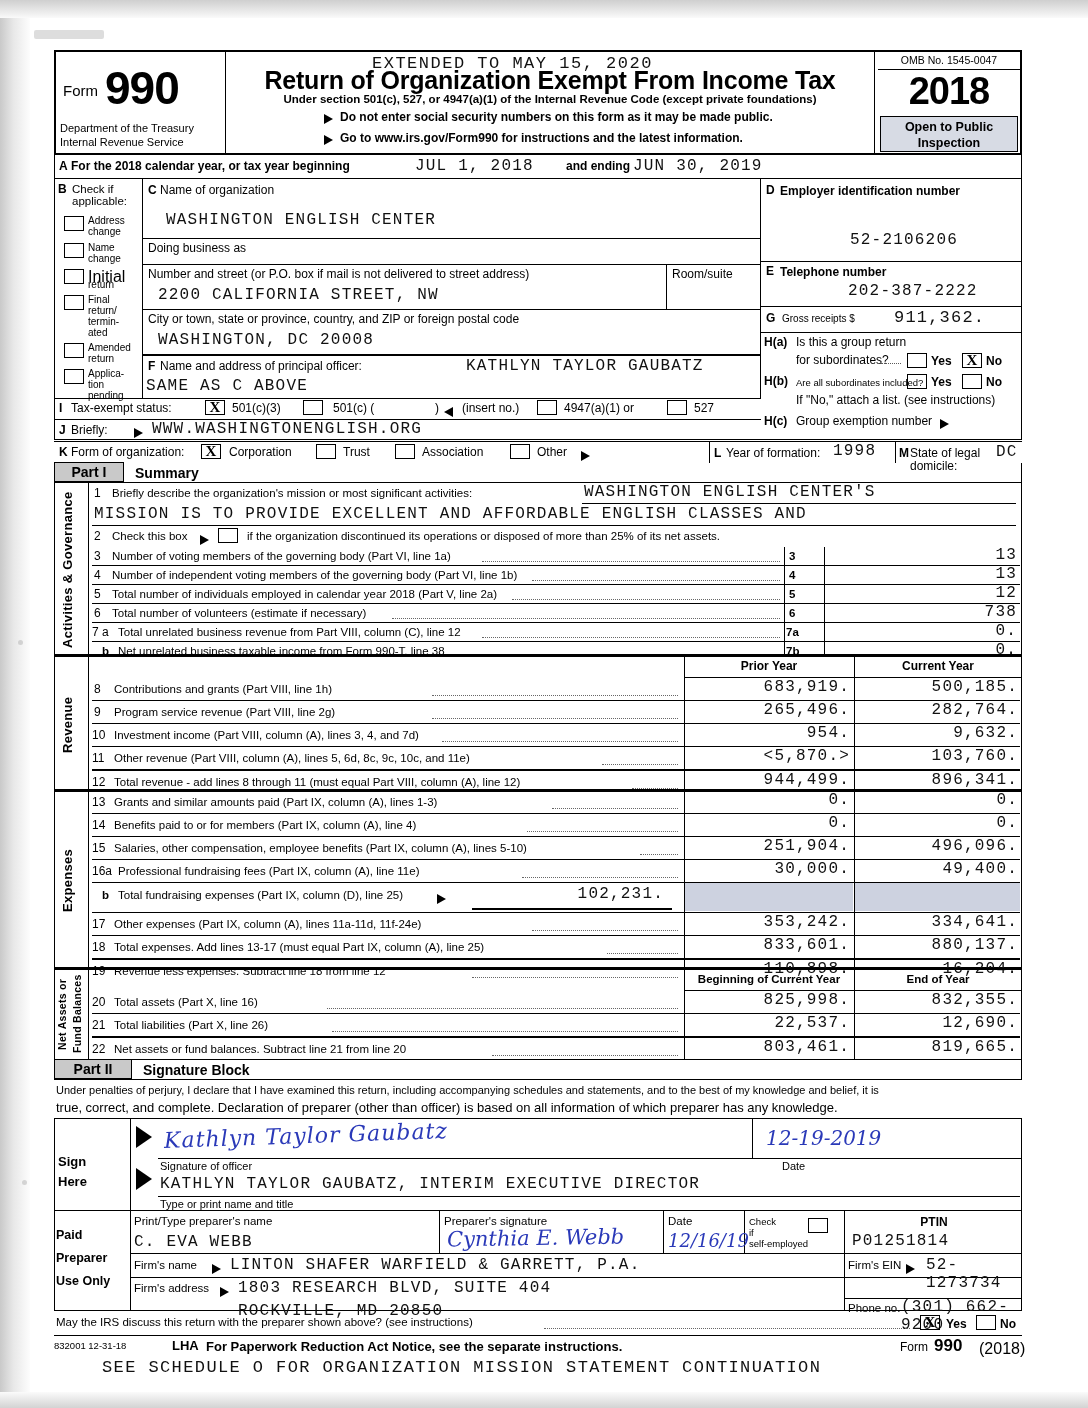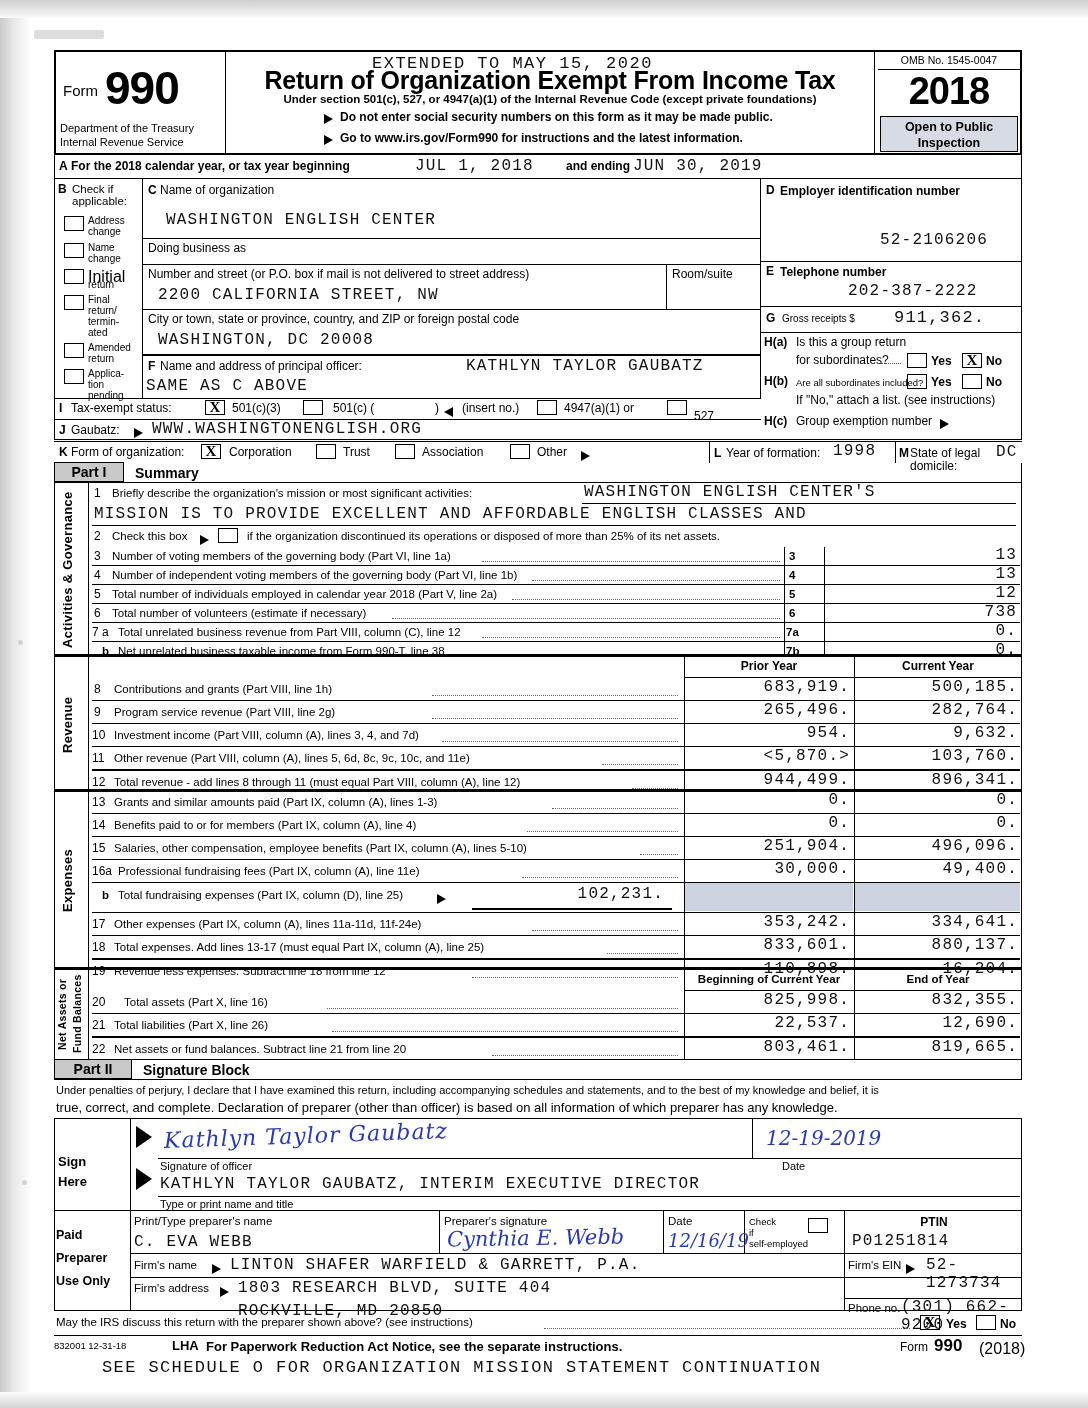--- a/index.html
+++ b/index.html
@@ -203,21 +203,21 @@
     <div class="abs" style="left:92px;top:307px;width:612px;height:41px;">
       <span class="abs" style="left:2px;top:2px;font-size:12px;font-weight:bold;">F</span>
       <span class="abs lbl" style="left:14px;top:3px;font-size:12px;">Name and address of principal officer:</span>
       <span class="abs tw" style="left:320px;top:0px;">KATHLYN TAYLOR GAUBATZ</span>
       <span class="abs tw" style="left:0px;top:20px;">SAME AS C ABOVE</span>
     </div>
 
     <div class="abs" style="left:710px;top:131px;width:256px;height:80px;">
       <span class="abs" style="left:2px;top:2px;font-size:12px;font-weight:bold;">D</span>
       <span class="abs lbl-b" style="left:16px;top:3px;font-size:12px;">Employer identification number</span>
-      <span class="abs tw" style="left:86px;top:50px;margin-left:30px;">52-2106206</span>
+      <span class="abs tw" style="left:86px;top:50px;">52-2106206</span>
     </div>
     <div class="abs" style="left:707px;top:211px;width:260px;height:1px;background:#000;"></div>
 
     <div class="abs" style="left:710px;top:212px;width:256px;height:44px;">
       <span class="abs" style="left:2px;top:2px;font-size:12px;font-weight:bold;">E</span>
       <span class="abs lbl-b" style="left:16px;top:3px;font-size:12px;">Telephone number</span>
       <span class="abs tw" style="left:84px;top:20px;">202-387-2222</span>
     </div>
     <div class="abs" style="left:707px;top:256px;width:260px;height:1px;background:#000;"></div>
 
@@ -259,27 +259,27 @@
       <span class="cbox x" style="position:absolute;left:151px;top:2px;"></span>
       <span class="abs lbl" style="left:178px;top:4px;font-size:12px;">501(c)(3)</span>
       <span class="cbox" style="position:absolute;left:249px;top:2px;"></span>
       <span class="abs lbl" style="left:279px;top:4px;font-size:12px;">501(c) (</span>
       <span class="abs lbl" style="left:381px;top:4px;font-size:12px;">)</span>
       <span class="abs" style="left:390px;top:6px;"><span class="tri-l"></span></span>
       <span class="abs lbl" style="left:408px;top:4px;font-size:12px;">(insert no.)</span>
       <span class="cbox" style="position:absolute;left:483px;top:2px;"></span>
       <span class="abs lbl" style="left:510px;top:4px;font-size:12px;">4947(a)(1) or</span>
       <span class="cbox" style="position:absolute;left:613px;top:2px;"></span>
-      <span class="abs lbl" style="left:640px;top:4px;font-size:12px;margin-top:8px;">527</span>
+      <span class="abs lbl" style="left:640px;top:4px;font-size:12px;">527</span>
     </div>
 
     <div class="abs" style="left:0px;top:369px;width:707px;height:1px;background:#000;"></div>
     <div class="abs" style="left:0px;top:369px;width:707px;height:22px;">
       <span class="abs" style="left:5px;top:4px;font-size:12px;font-weight:bold;">J</span>
-      <span class="abs lbl" style="left:17px;top:5px;font-size:12px;">Gaubatz:</span>
+      <span class="abs lbl" style="left:17px;top:5px;font-size:12px;">Briefly:</span>
       <span class="abs" style="left:80px;top:6px;"><span class="tri"></span></span>
       <span class="abs tw" style="left:98px;top:1px;">WWW.WASHINGTONENGLISH.ORG</span>
     </div>
 
     <div class="abs" style="left:0px;top:391px;width:968px;height:1px;background:#000;"></div>
     <div class="abs" style="left:0px;top:391px;width:655px;height:22px;">
       <span class="abs" style="left:5px;top:4px;font-size:12px;font-weight:bold;">K</span>
       <span class="abs lbl" style="left:17px;top:5px;font-size:12px;">Form of organization:</span>
       <span class="cbox x" style="position:absolute;left:147px;top:3px;"></span>
       <span class="abs lbl" style="left:175px;top:5px;font-size:12px;">Corporation</span>
@@ -497,21 +497,21 @@
 
     <div class="abs" style="left:630px;top:918px;width:1px;height:92px;background:#000;"></div>
     <div class="abs" style="left:800px;top:918px;width:1px;height:92px;background:#000;"></div>
     <div class="abs" style="left:630px;top:940px;width:338px;height:1px;background:#000;"></div>
     <div class="abs lbl-b" style="left:630px;top:923px;width:170px;text-align:center;font-size:11.5px;">Beginning of Current Year</div>
     <div class="abs lbl-b" style="left:800px;top:923px;width:168px;text-align:center;font-size:11.5px;">End of Year</div>
 
     <div class="abs" style="left:38px;top:941px;width:928px;">
       <div style="position:relative;height:22px;border-bottom:1px solid #000;">
         <span class="abs" style="left:0px;top:4px;font-size:12px;">20</span>
-        <span class="abs lbl" style="left:22px;top:5px;margin-left:10px;">Total assets (Part X, line 16)</span>
+        <span class="abs lbl" style="left:22px;top:5px;">Total assets (Part X, line 16)</span>
         <span class="abs" style="left:235px;top:17px;width:351px;border-bottom:1.5px dotted #666;"></span>
         <span class="abs tw num-r" style="left:598px;top:0px;width:160px;">825,998.</span>
         <span class="abs tw num-r" style="left:768px;top:0px;width:158px;">832,355.</span>
       </div>
       <div style="position:relative;height:22px;border-bottom:2px solid #000;">
         <span class="abs" style="left:0px;top:4px;font-size:12px;">21</span>
         <span class="abs lbl" style="left:22px;top:5px;">Total liabilities (Part X, line 26)</span>
         <span class="abs" style="left:240px;top:17px;width:346px;border-bottom:1.5px dotted #666;"></span>
         <span class="abs tw num-r" style="left:598px;top:0px;width:160px;">22,537.</span>
         <span class="abs tw num-r" style="left:768px;top:0px;width:158px;">12,690.</span>

